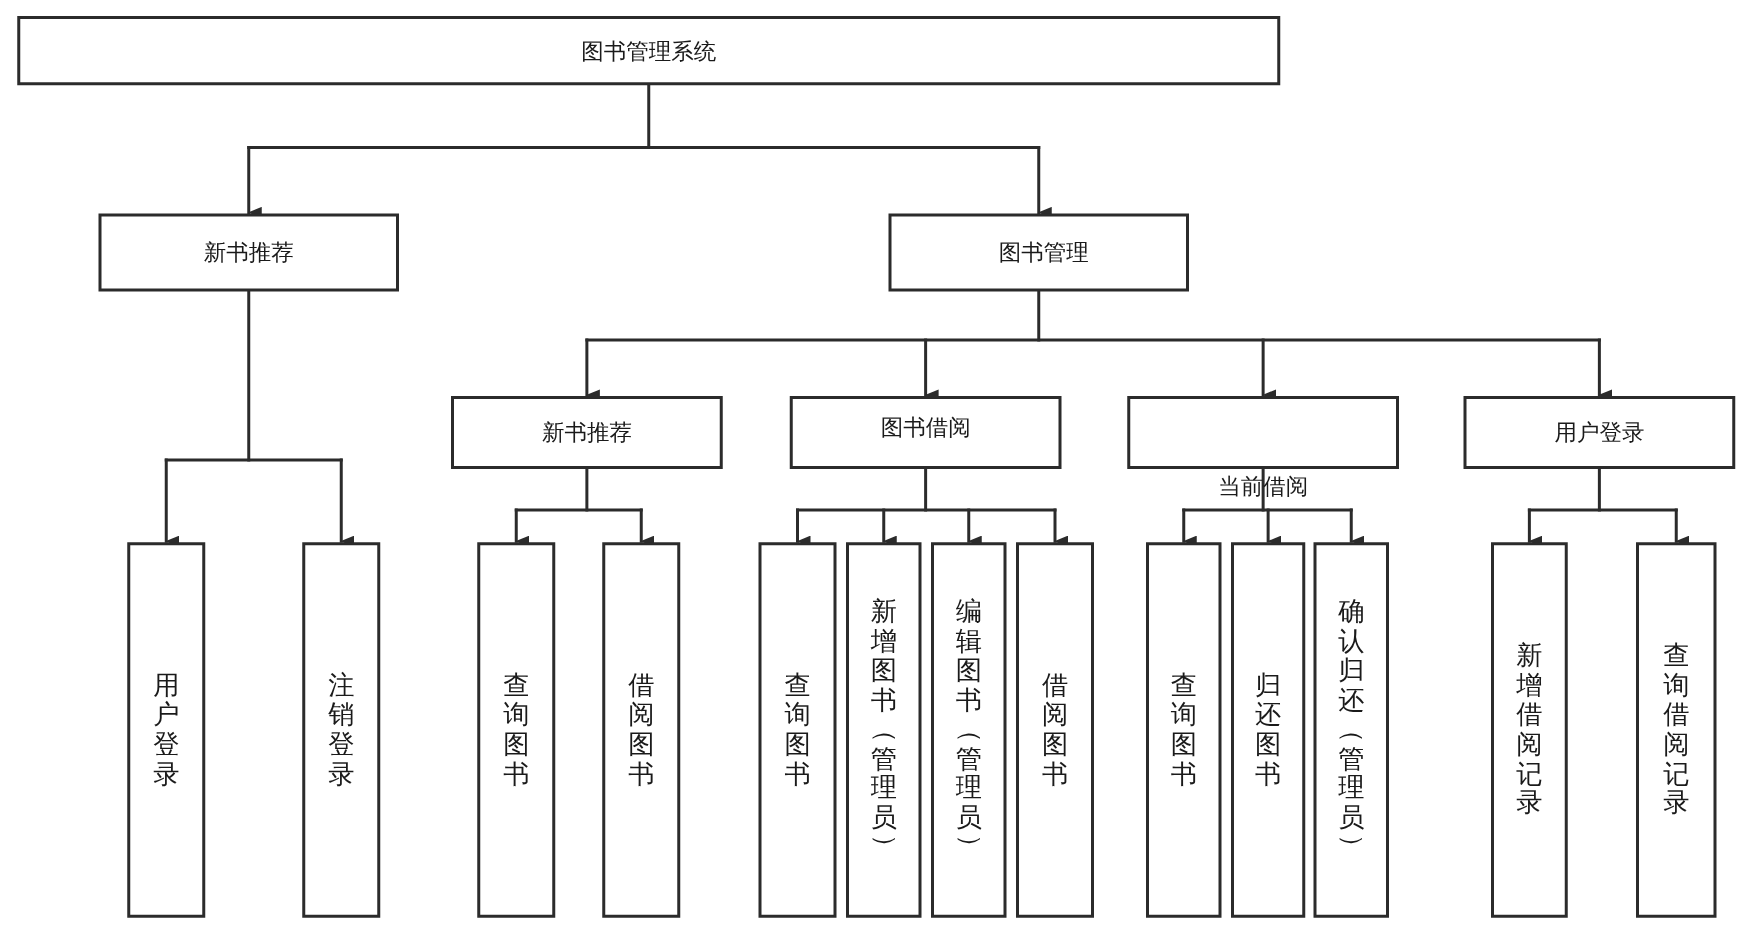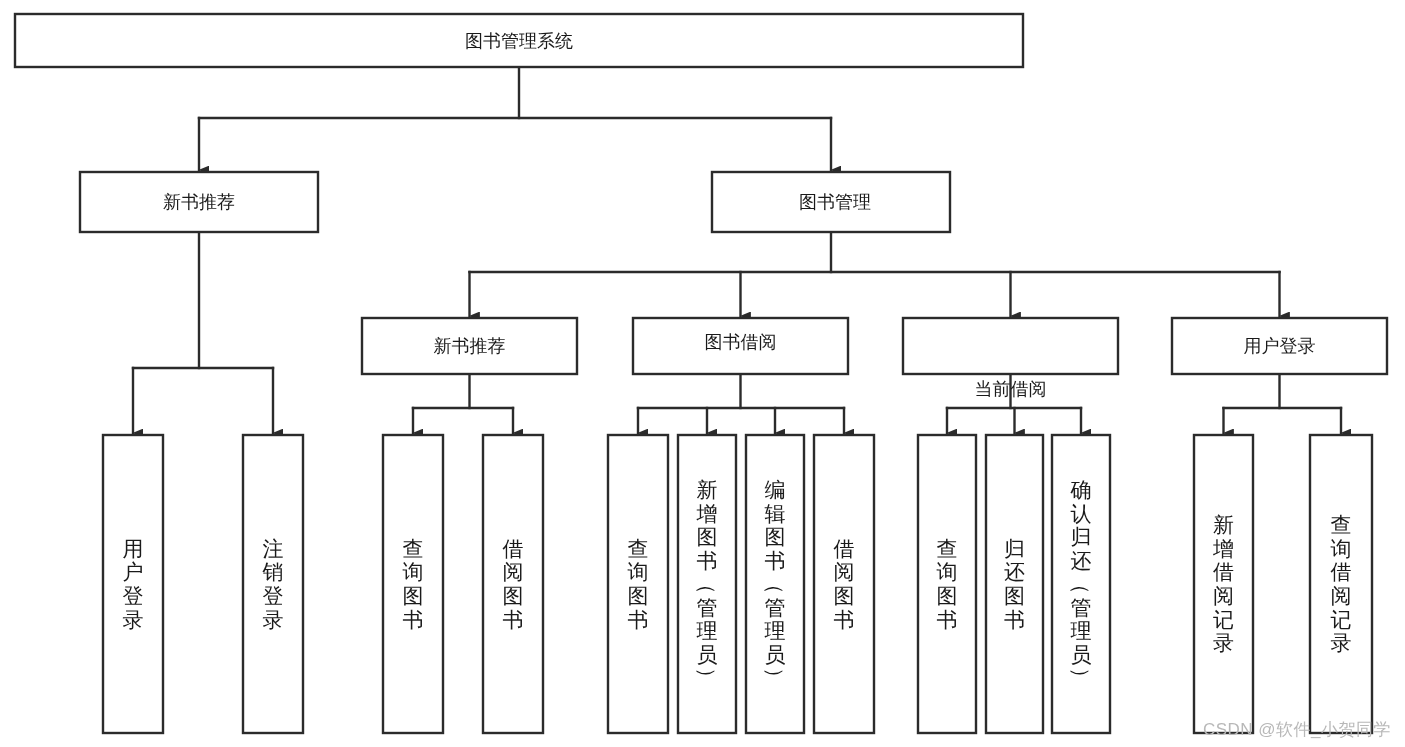--- a/index.html
+++ b/index.html
@@ -243,14 +243,13 @@
       <div class="vnode-text-wrap" style="left: 1310px; top: 435px; width: 62px; height: 298px;">
         <span class="vnode-char">查</span>
         <span class="vnode-char">询</span>
         <span class="vnode-char">借</span>
         <span class="vnode-char">阅</span>
         <span class="vnode-char">记</span>
         <span class="vnode-char">录</span>
       </div>
     </div>
 
-  <div class="watermark">CSDN @软件_小贺同学</div>
 </div>
 
 </body></html>

